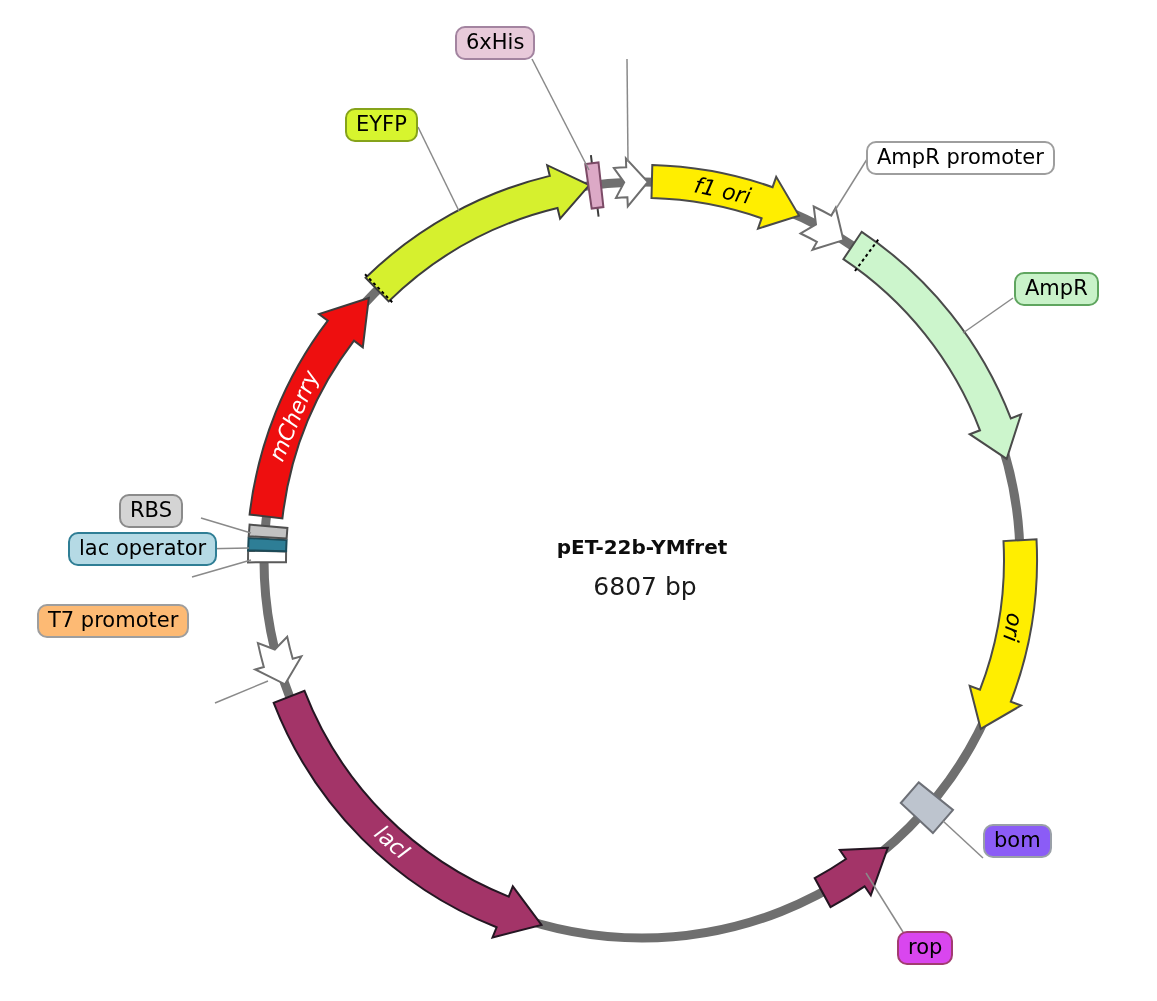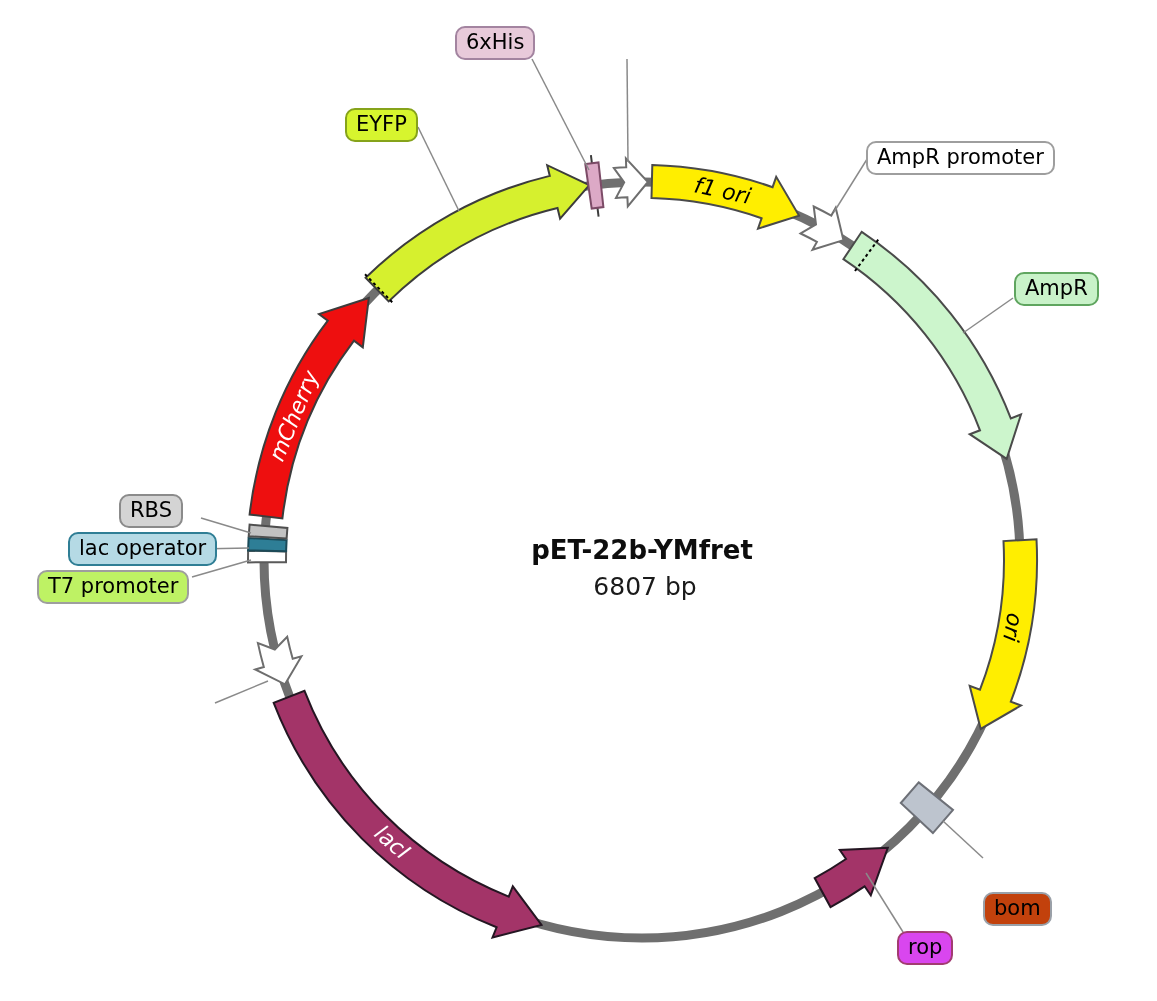--- a/index.html
+++ b/index.html
@@ -3,21 +3,21 @@
 <meta charset="utf-8">
 <style>
   html,body{margin:0;padding:0;background:#fff;}
   .stage{position:relative;width:1157px;height:1001px;background:#ffffff;
          font-family:"DejaVu Sans","Liberation Sans",sans-serif;overflow:hidden;}
   svg{position:absolute;left:0;top:0;}
   .callout{position:absolute;border:2px solid #999;border-radius:10px;
            padding:1px 9px 2px 9px;font-size:21px;line-height:1.3;color:#000;
            white-space:nowrap;background:#fff;z-index:5;}
   .title{position:absolute;left:642px;top:535px;transform:translateX(-50%);
-         font-size:26px;font-weight:bold;color:#0d0d0d;z-index:4;white-space:nowrap;}
+         font-size:20px;font-weight:bold;color:#0d0d0d;z-index:4;white-space:nowrap;}
   .subtitle{position:absolute;left:645px;top:572px;transform:translateX(-50%);
          font-size:25px;color:#1a1a1a;z-index:4;white-space:nowrap;}
 </style>
 </head>
 <body>
 
 <div class="stage">
   <svg id="map" width="1157" height="1001" viewBox="0 0 1157 1001">
       <circle cx="642" cy="560" r="378" fill="none" stroke="#6f6f6f" stroke-width="9"></circle>
       <path d="M388.7 301.4 A362 362 0 0 1 557.5 208.0 L560.1 218.7 L589.3 185.2 L547.2 165.2 L549.8 175.9 A395 395 0 0 0 365.6 277.8 Z" fill="#d6f02e" stroke="#3c3c3c" stroke-width="2" stroke-linejoin="miter"></path>
@@ -55,18 +55,18 @@
       <text transform="translate(293.7 415.7) rotate(292.5)" text-anchor="middle" dominant-baseline="central" font-size="22" font-style="italic" fill="#ffffff">mCherry</text>
     </svg>
 
   <div class="title">pET-22b-YMfret</div>
   <div class="subtitle">6807 bp</div>
 
   <div class="callout" style="left: 345px; top: 108px; background: rgb(215, 245, 46); border-color: rgb(134, 163, 26);">EYFP</div>
   <div class="callout" style="left: 455px; top: 26px; background: rgb(232, 202, 218); border-color: rgb(163, 132, 160);">6xHis</div>
   <div class="callout" style="left: 866px; top: 115px; background: rgb(255, 255, 255); border-color: rgb(158, 158, 158); margin-top: 26px;">AmpR promoter</div>
   <div class="callout" style="left: 1014px; top: 272px; background: rgb(201, 242, 201); border-color: rgb(95, 165, 95);">AmpR</div>
-  <div class="callout" style="left: 983px; top: 892px; background: #c2410c; border-color: rgb(154, 160, 168);">bom</div>
+  <div class="callout" style="left: 983px; top: 824px; background: #8b5cf6; border-color: rgb(154, 160, 168);">bom</div>
   <div class="callout" style="left: 897px; top: 931px; background: #d946ef; border-color: rgb(162, 60, 113);">rop</div>
-  <div class="callout" style="left: 37px; top: 570px; background: #bef264; border-color: rgb(158, 158, 158);">T7 promoter</div>
+  <div class="callout" style="left: 37px; top: 604px; background: #fdba74; border-color: rgb(158, 158, 158);">T7 promoter</div>
   <div class="callout" style="left: 36px; top: 532px; background: rgb(181, 218, 229); border-color: rgb(47, 126, 149); margin-left: 32px;">lac operator</div>
   <div class="callout" style="left: 119px; top: 494px; background: rgb(212, 212, 212); border-color: rgb(139, 139, 139);">RBS</div>
 </div>
 
 </body></html>

